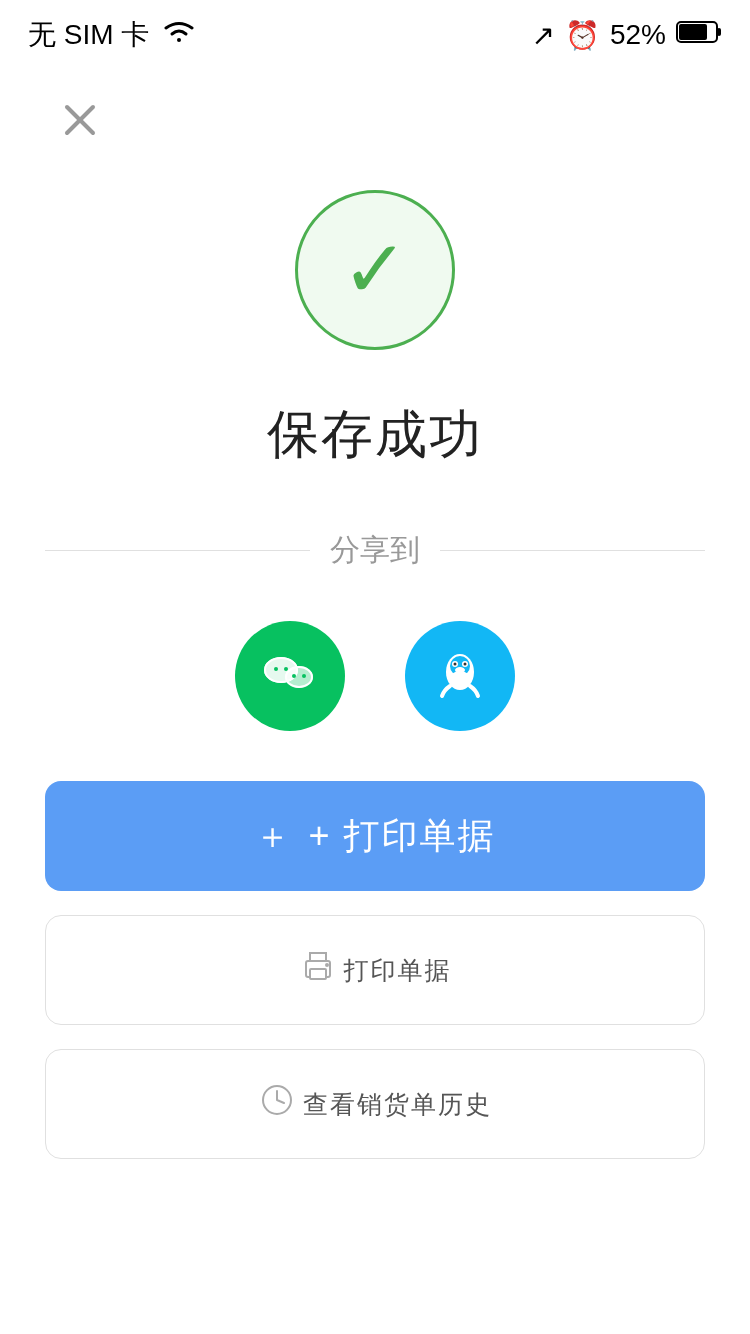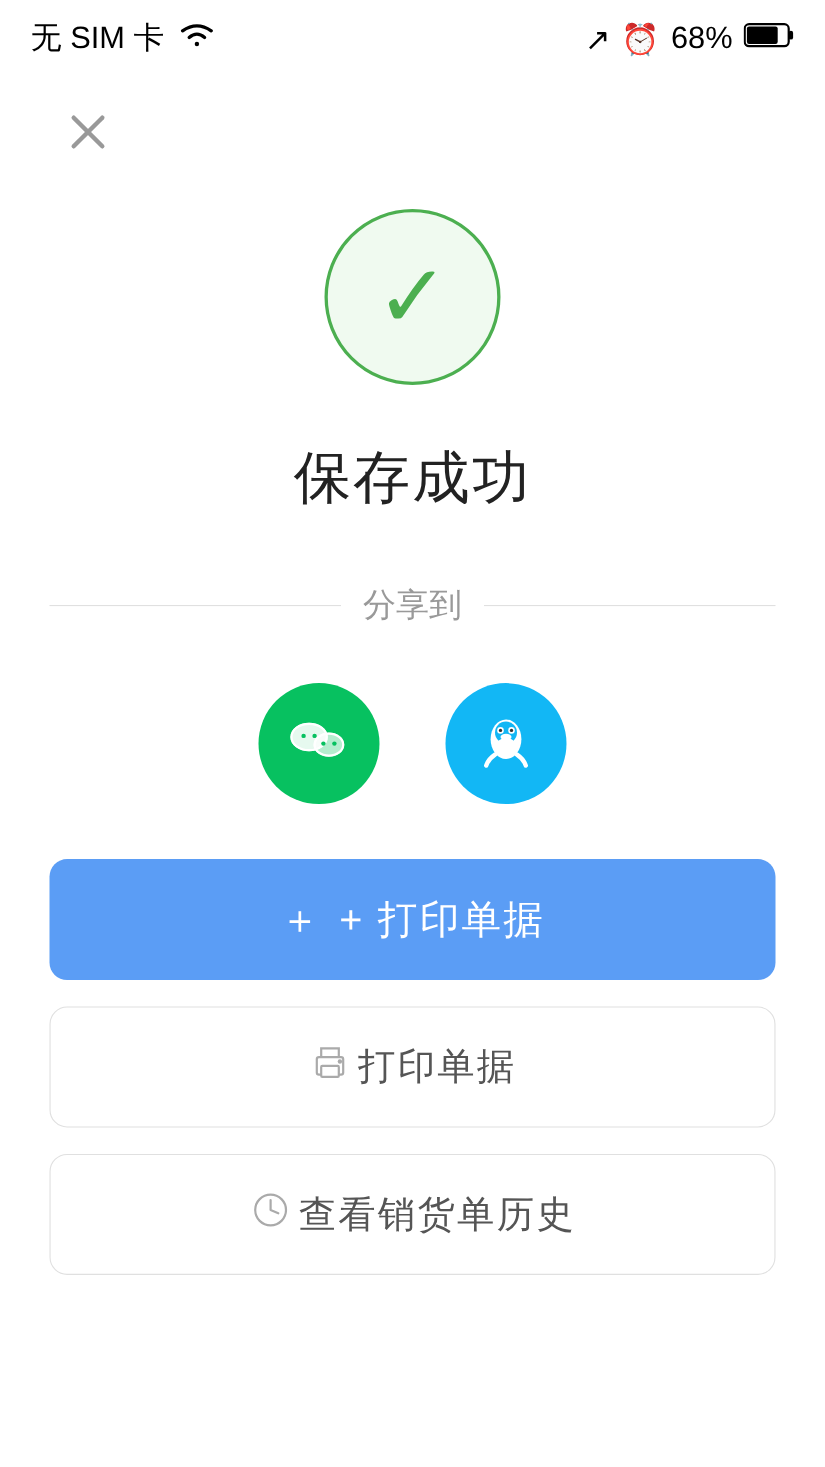--- a/index.html
+++ b/index.html
@@ -174,21 +174,21 @@
       gap: 16px;
       letter-spacing: 2px;
     }
 
     .btn-secondary {
       width: 100%;
       height: 110px;
       background: #ffffff;
       border: 1px solid #e0e0e0;
       border-radius: 16px;
-      font-size: 34px;
+      font-size: 25px;
       color: #555;
       cursor: pointer;
       display: flex;
       align-items: center;
       justify-content: center;
       gap: 7px;
       letter-spacing: 2px;
     }
 
     .btn-icon {
@@ -210,21 +210,21 @@
       <svg width="36" height="28" viewBox="0 0 36 28" fill="none">
         <path d="M18 22 L18 22" stroke="#000" stroke-width="4" stroke-linecap="round"></path>
         <path d="M11 16 Q18 10 25 16" stroke="#000" stroke-width="3" fill="none" stroke-linecap="round"></path>
         <path d="M5 10 Q18 1 31 10" stroke="#000" stroke-width="3" fill="none" stroke-linecap="round"></path>
       </svg>
     </span>
   </div>
   <div class="status-right">
     <span>↗</span>
     <span>⏰</span>
-    <span>68%</span>
+    <span>52%</span>
     <span>
       <svg width="46" height="24" viewBox="0 0 46 24">
         <rect x="1" y="2" width="40" height="20" rx="4" ry="4" fill="none" stroke="#000" stroke-width="2"></rect>
         <rect x="41" y="8" width="4" height="8" rx="2" fill="#000"></rect>
         <rect x="3" y="4" width="28" height="16" rx="2" fill="#000"></rect>
       </svg>
     </span>
   </div>
 </div>
 

